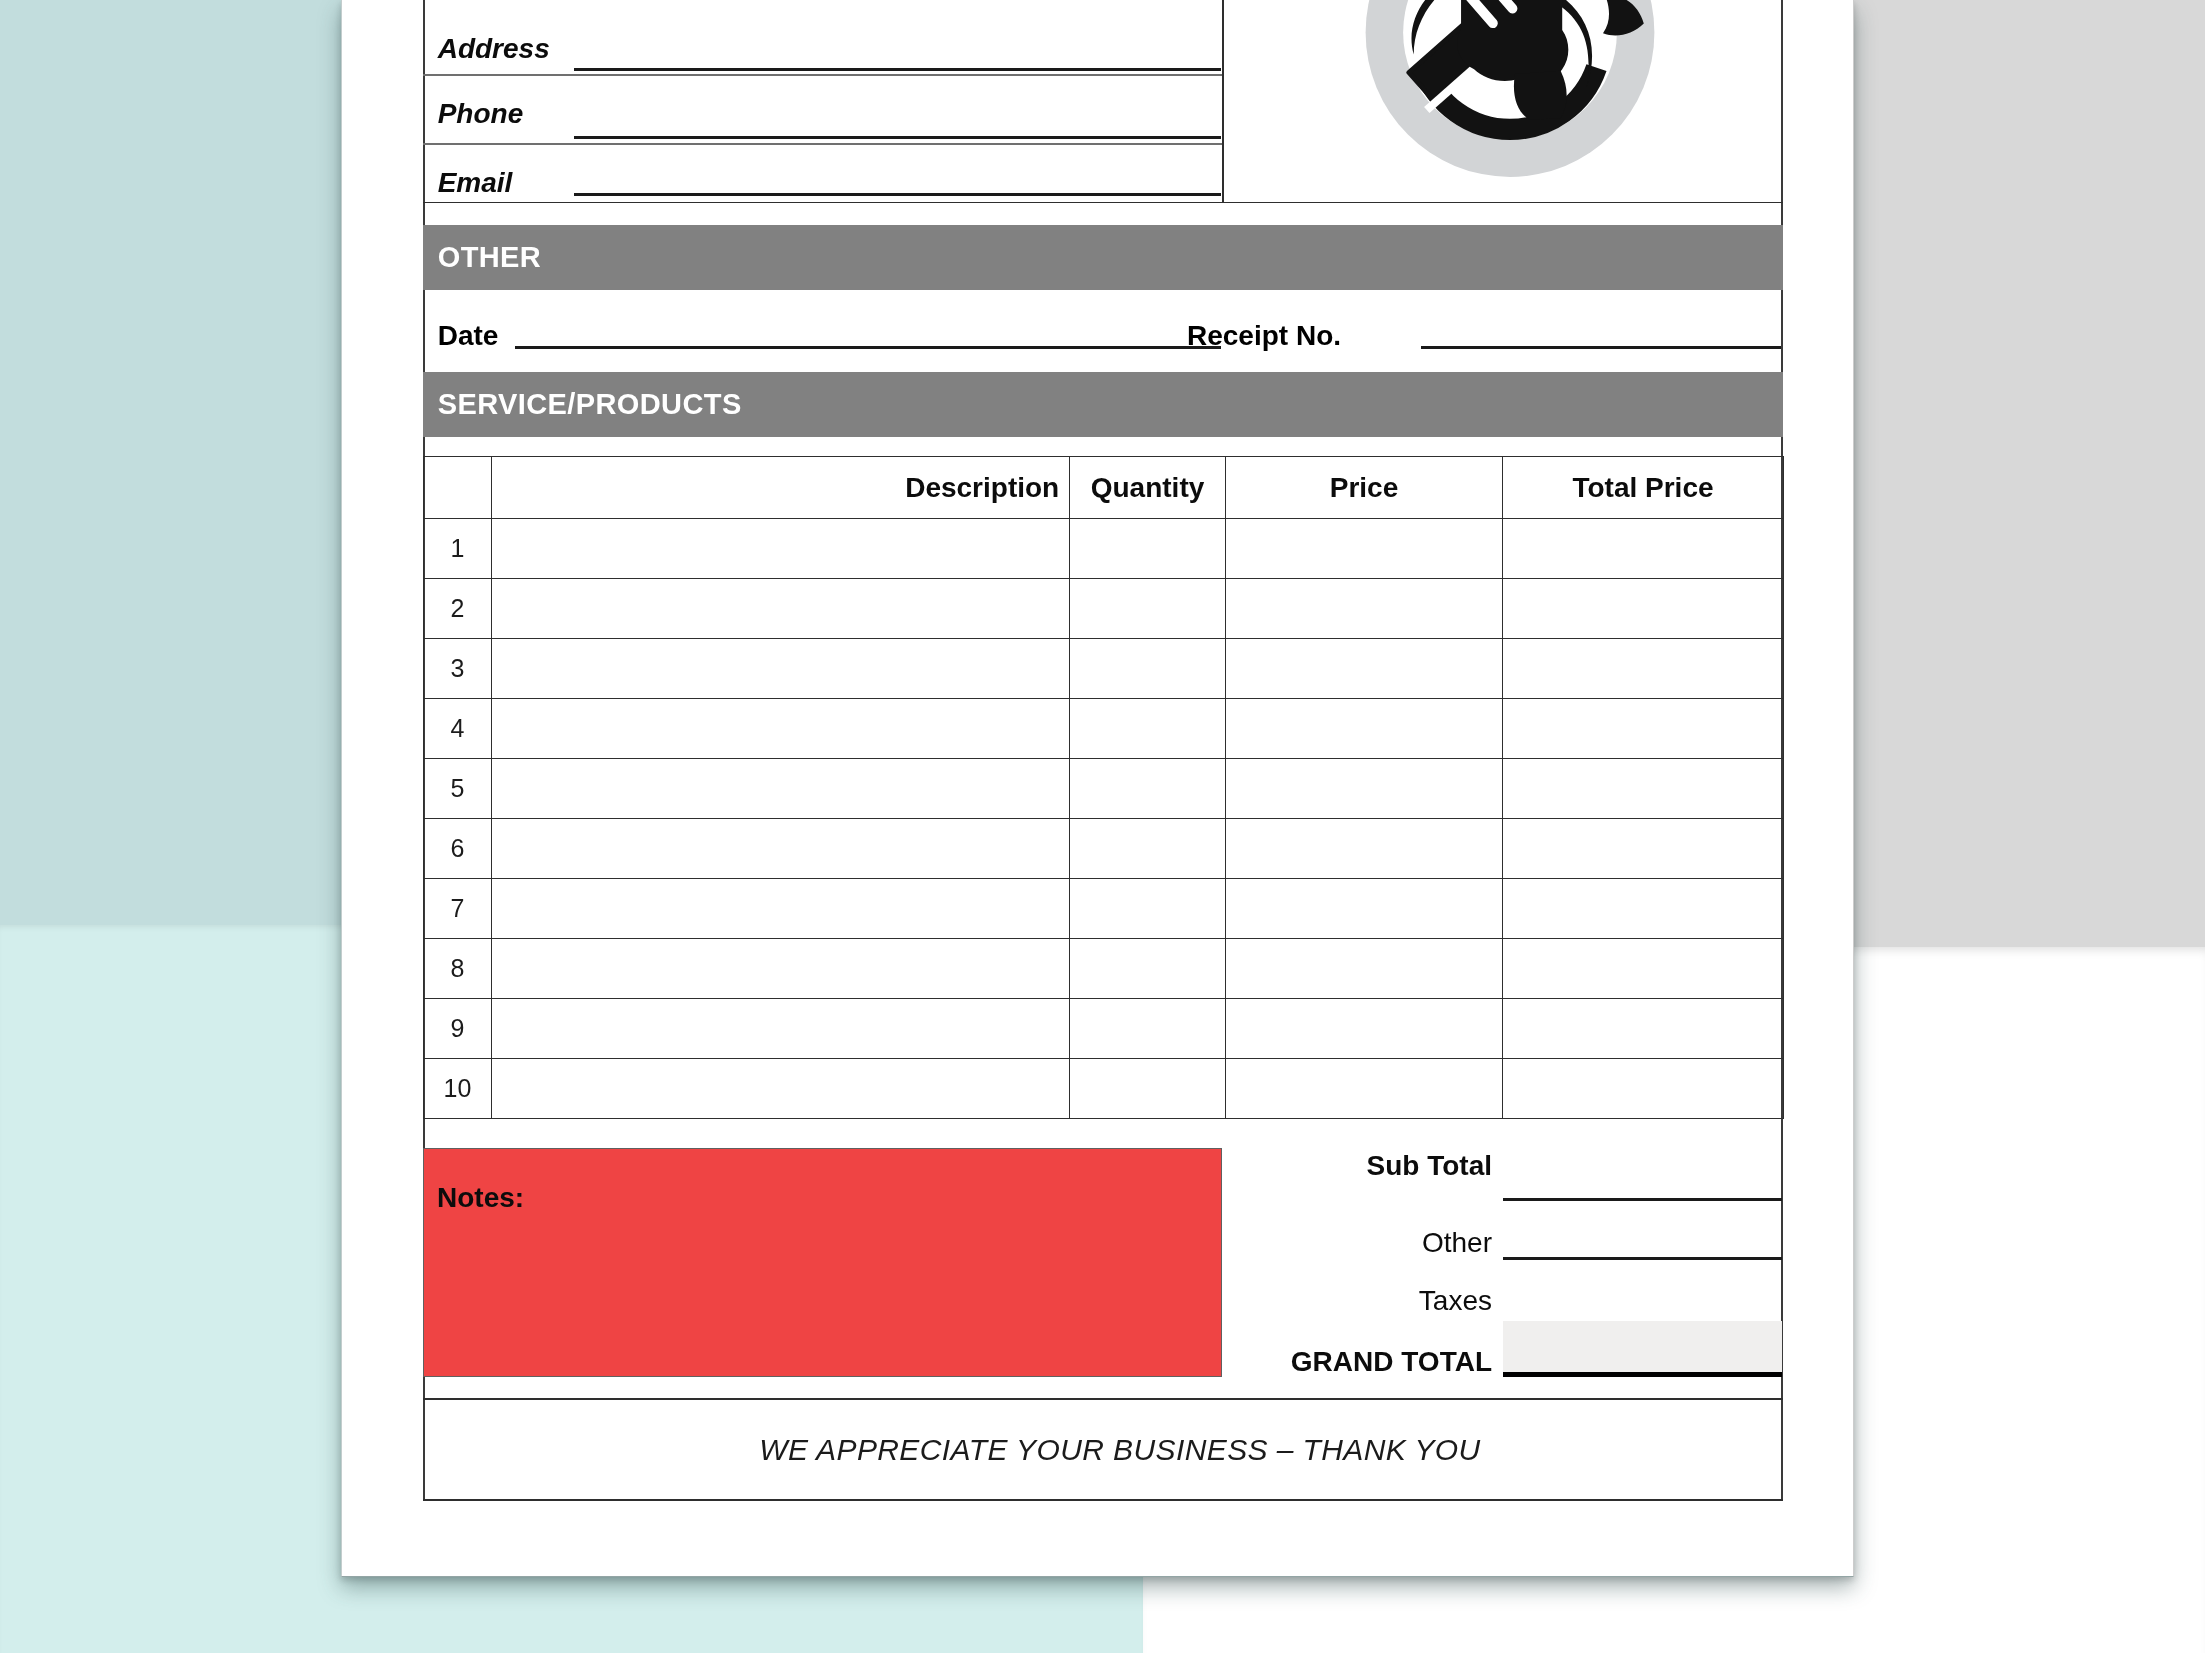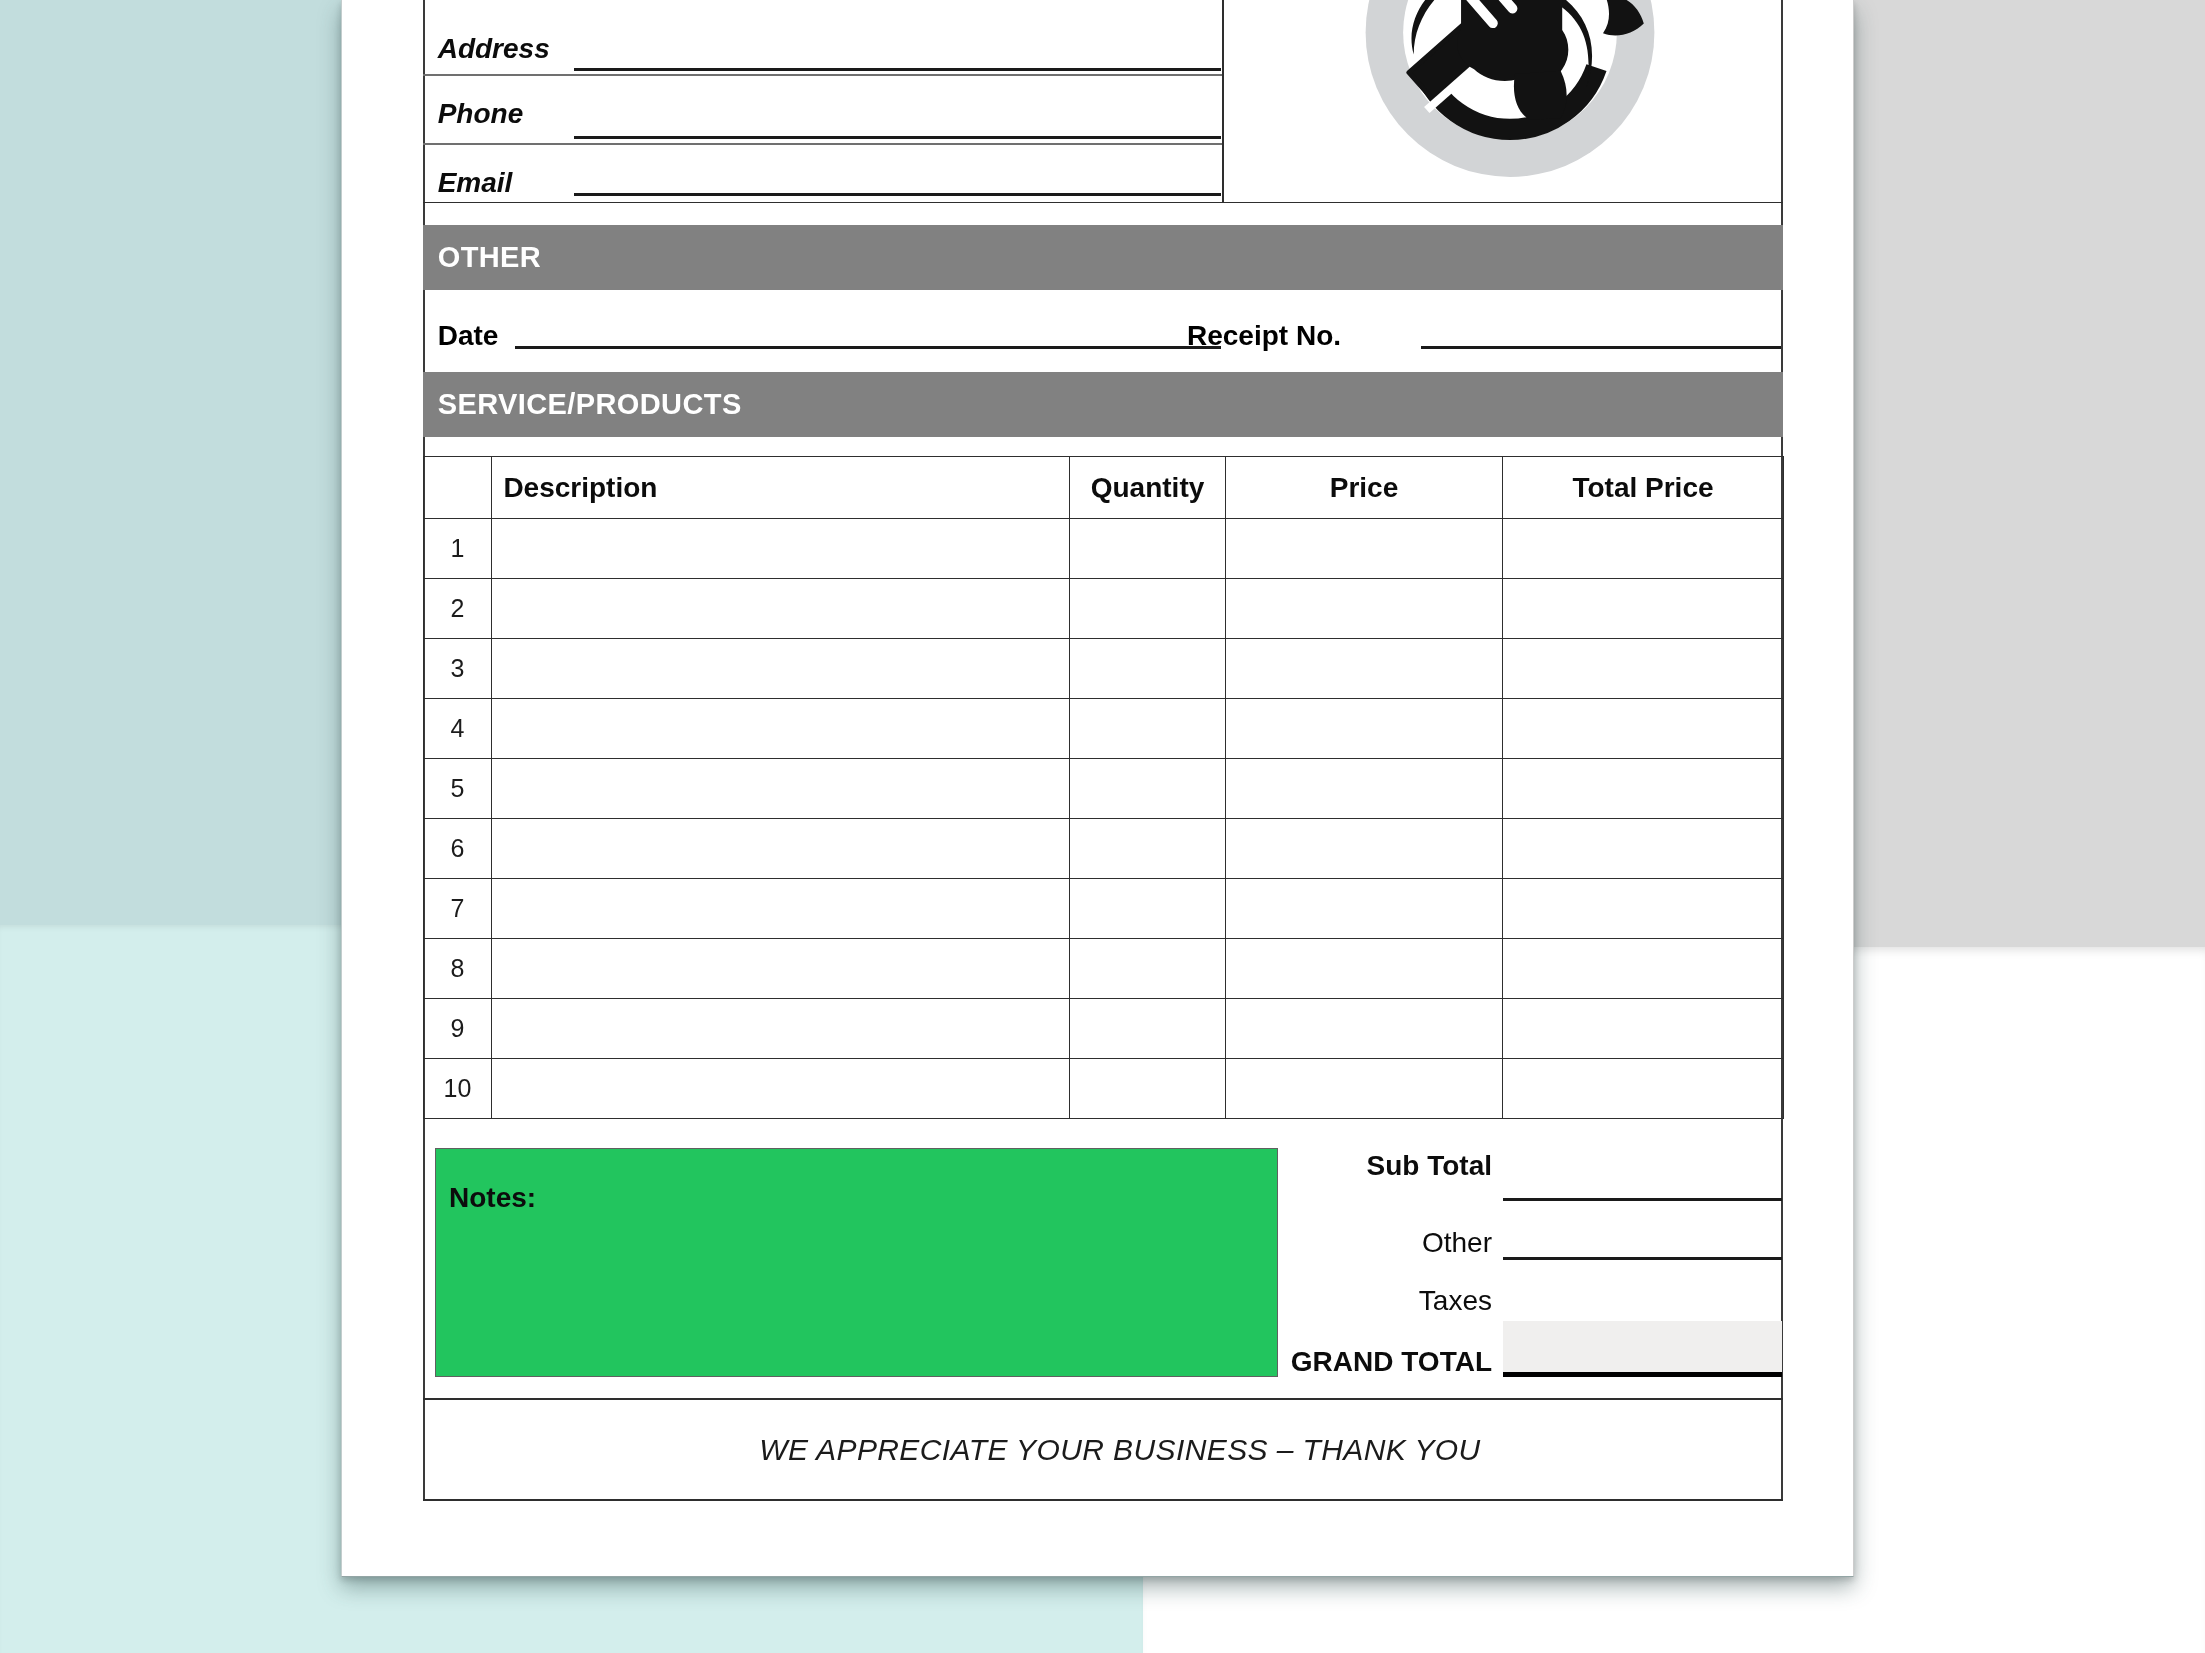--- a/index.html
+++ b/index.html
@@ -46,27 +46,27 @@
   .slot-value{position:absolute;font-size:24.5px;color:#222;height:33px;}
   #date-value{left:102px;top:314px;width:686px;}
   #receipt-value{left:1006px;top:314px;width:343px;}
 
   
   #items{position:absolute;left:0;top:456px;width:1360px;border-collapse:collapse;table-layout:fixed;}
   #items th,#items td{border:1.6px solid #2e2e2e;padding:0 9.8px;overflow:hidden;}
   #items thead tr{height:62px;}
   #items tbody tr{height:60px;}
   #items th{font-size:28px;font-weight:bold;color:#0c0c0c;text-align:center;}
-  #items th.desc{text-align:left;padding-left:11.4px;}
+  #items th.desc{text-align:right;padding-left:11.4px;}
   #items td{font-size:25px;color:#1c1c1c;}
   #items td.num{text-align:center;}
 
   
   #bottom{position:absolute;left:0;top:1124px;width:1360px;height:377px;}
-  #notes-box{position:absolute;left:12px;top:24px;width:797px;height:227px;background:#22c55e;border:1.6px solid #606060;padding-left:44px;}
+  #notes-box{position:absolute;left:0;top:24px;width:797px;height:227px;background:#ef4444;border:1.6px solid #606060;}
   #notes-label{position:absolute;left:13px;top:33px;font-size:28px;font-weight:bold;color:#0c0c0c;}
   #notes-value{position:absolute;left:13px;top:78px;right:13px;bottom:9.8px;font-size:24.5px;color:#222;}
   .t-label{position:absolute;left:572px;width:497px;height:34px;line-height:34px;font-size:28px;text-align:right;color:#0c0c0c;}
   .t-line{position:absolute;left:1080px;width:279px;height:2.5px;background:#1a1a1a;}
   .t-value{position:absolute;left:1088px;width:261px;height:31px;font-size:24.5px;color:#222;text-align:right;}
   #lbl-subtotal{top:25px;font-weight:bold;}
   #line-subtotal{top:74px;}
   #val-subtotal{top:41px;}
   #lbl-other{top:102px;}
   #line-other{top:133px;}

